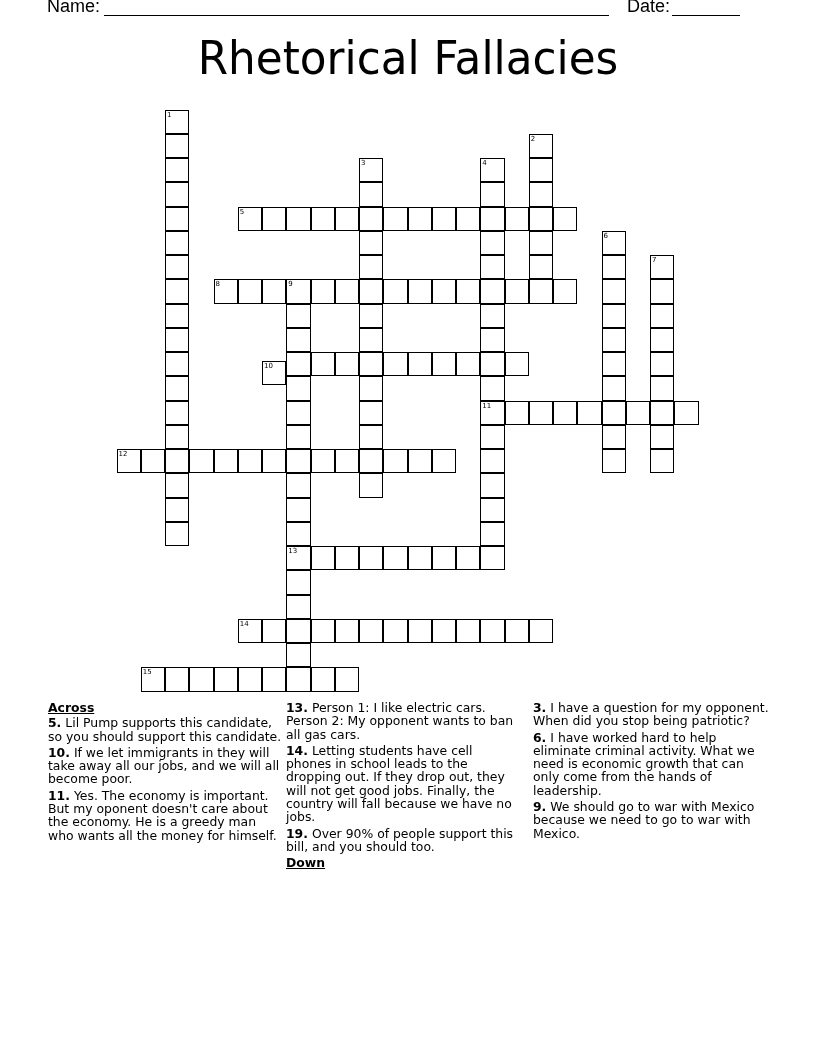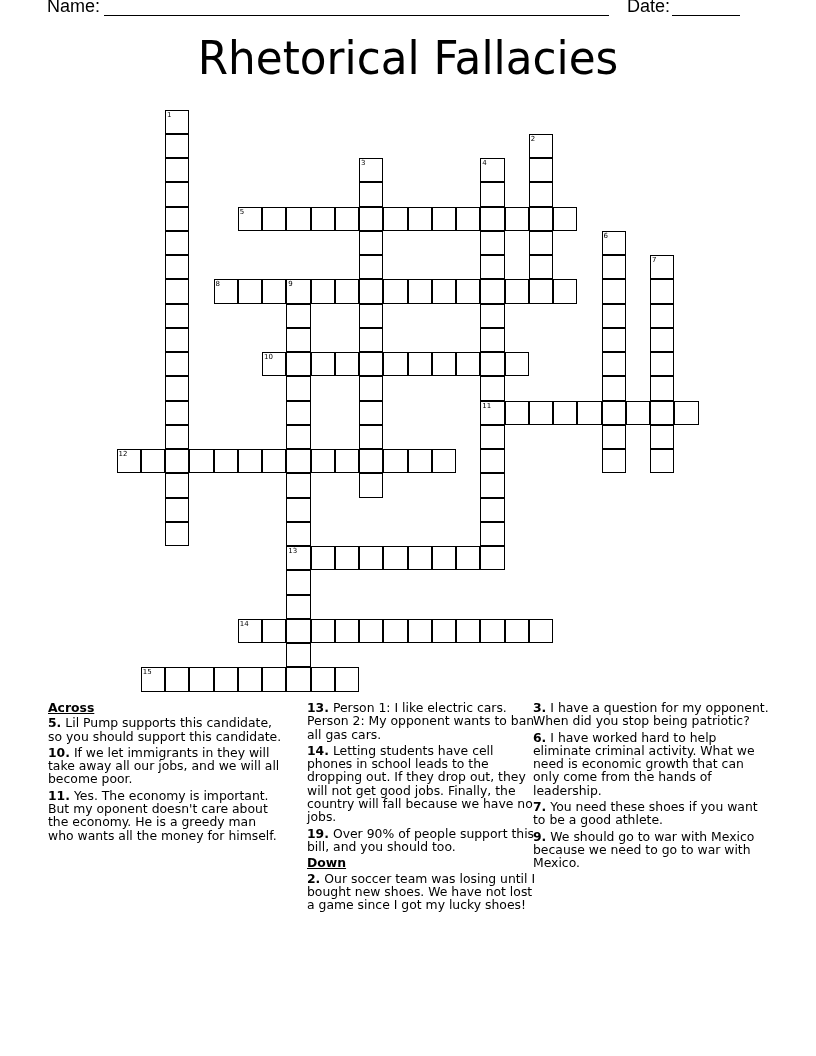--- a/index.html
+++ b/index.html
@@ -8,21 +8,21 @@
   .header .name-label { position:absolute; left:0; top:0; }
   .header .name-line { position:absolute; left:57px; top:0; width:505px; border-bottom:1px solid #000; height:19px; }
   .header .date-label { position:absolute; left:580px; top:0; }
   .header .date-line { position:absolute; left:625px; top:0; width:68px; border-bottom:1px solid #000; height:19px; }
   .title { position:absolute; top:30px; left:0; width:816px; text-align:center; font-family:"DejaVu Sans", sans-serif; font-size:47px; letter-spacing:0px; transform:scaleX(0.93); }
   .grid { position:absolute; left:117px; top:110px; width:600px; height:600px; }
   .cell { position:absolute; width:24.25px; height:24.25px; box-sizing:border-box; border:1px solid #000; background:#fff; margin-left:-0.5px; margin-top:-0.5px; }
   .cell .num { position:absolute; left:1px; top:0px; font-size:7px; line-height:8px; font-family:"DejaVu Sans", sans-serif; }
   .clues { position:absolute; top:701px; font-size:12.4px; line-height:13.3px; font-family:"DejaVu Sans", sans-serif; }
   .col1 { left:48px; width:236px; }
-  .col2 { left:307px; width:232px; }
+  .col2 { left:286px; width:232px; }
   .col3 { left:533px; width:240px; }
   .clue-head { font-weight:bold; text-decoration:underline; margin-bottom:2px; }
   .clue { margin-bottom:3px; }
   .clue b { font-weight:bold; }
 </style>
 </head>
 <body>
 
 <div class="header">
   <span class="name-label">Name:</span>
@@ -163,21 +163,21 @@
     <div class="cell" style="left: 169.75px; top: 388px;"></div>
     <div class="cell" style="left: 169.75px; top: 412.25px;"></div>
     <div class="cell" style="left: 169.75px; top: 436.5px;">
       <span class="num">13</span>
     </div>
     <div class="cell" style="left: 169.75px; top: 460.75px;"></div>
     <div class="cell" style="left: 169.75px; top: 485px;"></div>
     <div class="cell" style="left: 169.75px; top: 509.25px;"></div>
     <div class="cell" style="left: 169.75px; top: 533.5px;"></div>
     <div class="cell" style="left: 169.75px; top: 557.75px;"></div>
-    <div class="cell" style="left: 145.5px; top: 242px;">
+    <div class="cell" style="left: 145.5px; top: 251px;">
       <span class="num">10</span>
     </div>
     <div class="cell" style="left: 194px; top: 242.5px;"></div>
     <div class="cell" style="left: 218.25px; top: 242.5px;"></div>
     <div class="cell" style="left: 266.75px; top: 242.5px;"></div>
     <div class="cell" style="left: 291px; top: 242.5px;"></div>
     <div class="cell" style="left: 315.25px; top: 242.5px;"></div>
     <div class="cell" style="left: 339.5px; top: 242.5px;"></div>
     <div class="cell" style="left: 388px; top: 242.5px;"></div>
     <div class="cell" style="left: 388px; top: 291px;"></div>
@@ -237,21 +237,19 @@
   <div class="clue"><b>5.</b> <span>Lil Pump supports this candidate, so you should support this candidate.</span></div>
   <div class="clue"><b>10.</b> <span>If we let immigrants in they will take away all our jobs, and we will all become poor.</span></div>
   <div class="clue"><b>11.</b> <span>Yes. The economy is important. But my oponent doesn't care about the economy. He is a greedy man who wants all the money for himself.</span></div>
 </div>
 
 <div class="clues col2">
   <div class="clue"><b>13.</b> <span>Person 1: I like electric cars. Person 2: My opponent wants to ban all gas cars.</span></div>
   <div class="clue"><b>14.</b> <span>Letting students have cell phones in school leads to the dropping out. If they drop out, they will not get good jobs. Finally, the country will fall because we have no jobs.</span></div>
   <div class="clue"><b>19.</b> <span>Over 90% of people support this bill, and you should too.</span></div>
   <div class="clue-head">Down</div>
-  <div class="clue"><b>2.</b> <span>Our soccer team was losing until I bought new shoes. We have not lost a game since I got my lucky shoes!</span></div>
 </div>
 
 <div class="clues col3">
   <div class="clue"><b>3.</b> <span>I have a question for my opponent. When did you stop being patriotic?</span></div>
   <div class="clue"><b>6.</b> <span>I have worked hard to help eliminate criminal activity. What we need is economic growth that can only come from the hands of leadership.</span></div>
-  <div class="clue"><b>7.</b> <span>You need these shoes if you want to be a good athlete.</span></div>
   <div class="clue"><b>9.</b> <span>We should go to war with Mexico because we need to go to war with Mexico.</span></div>
 </div>
 
 </body></html>

